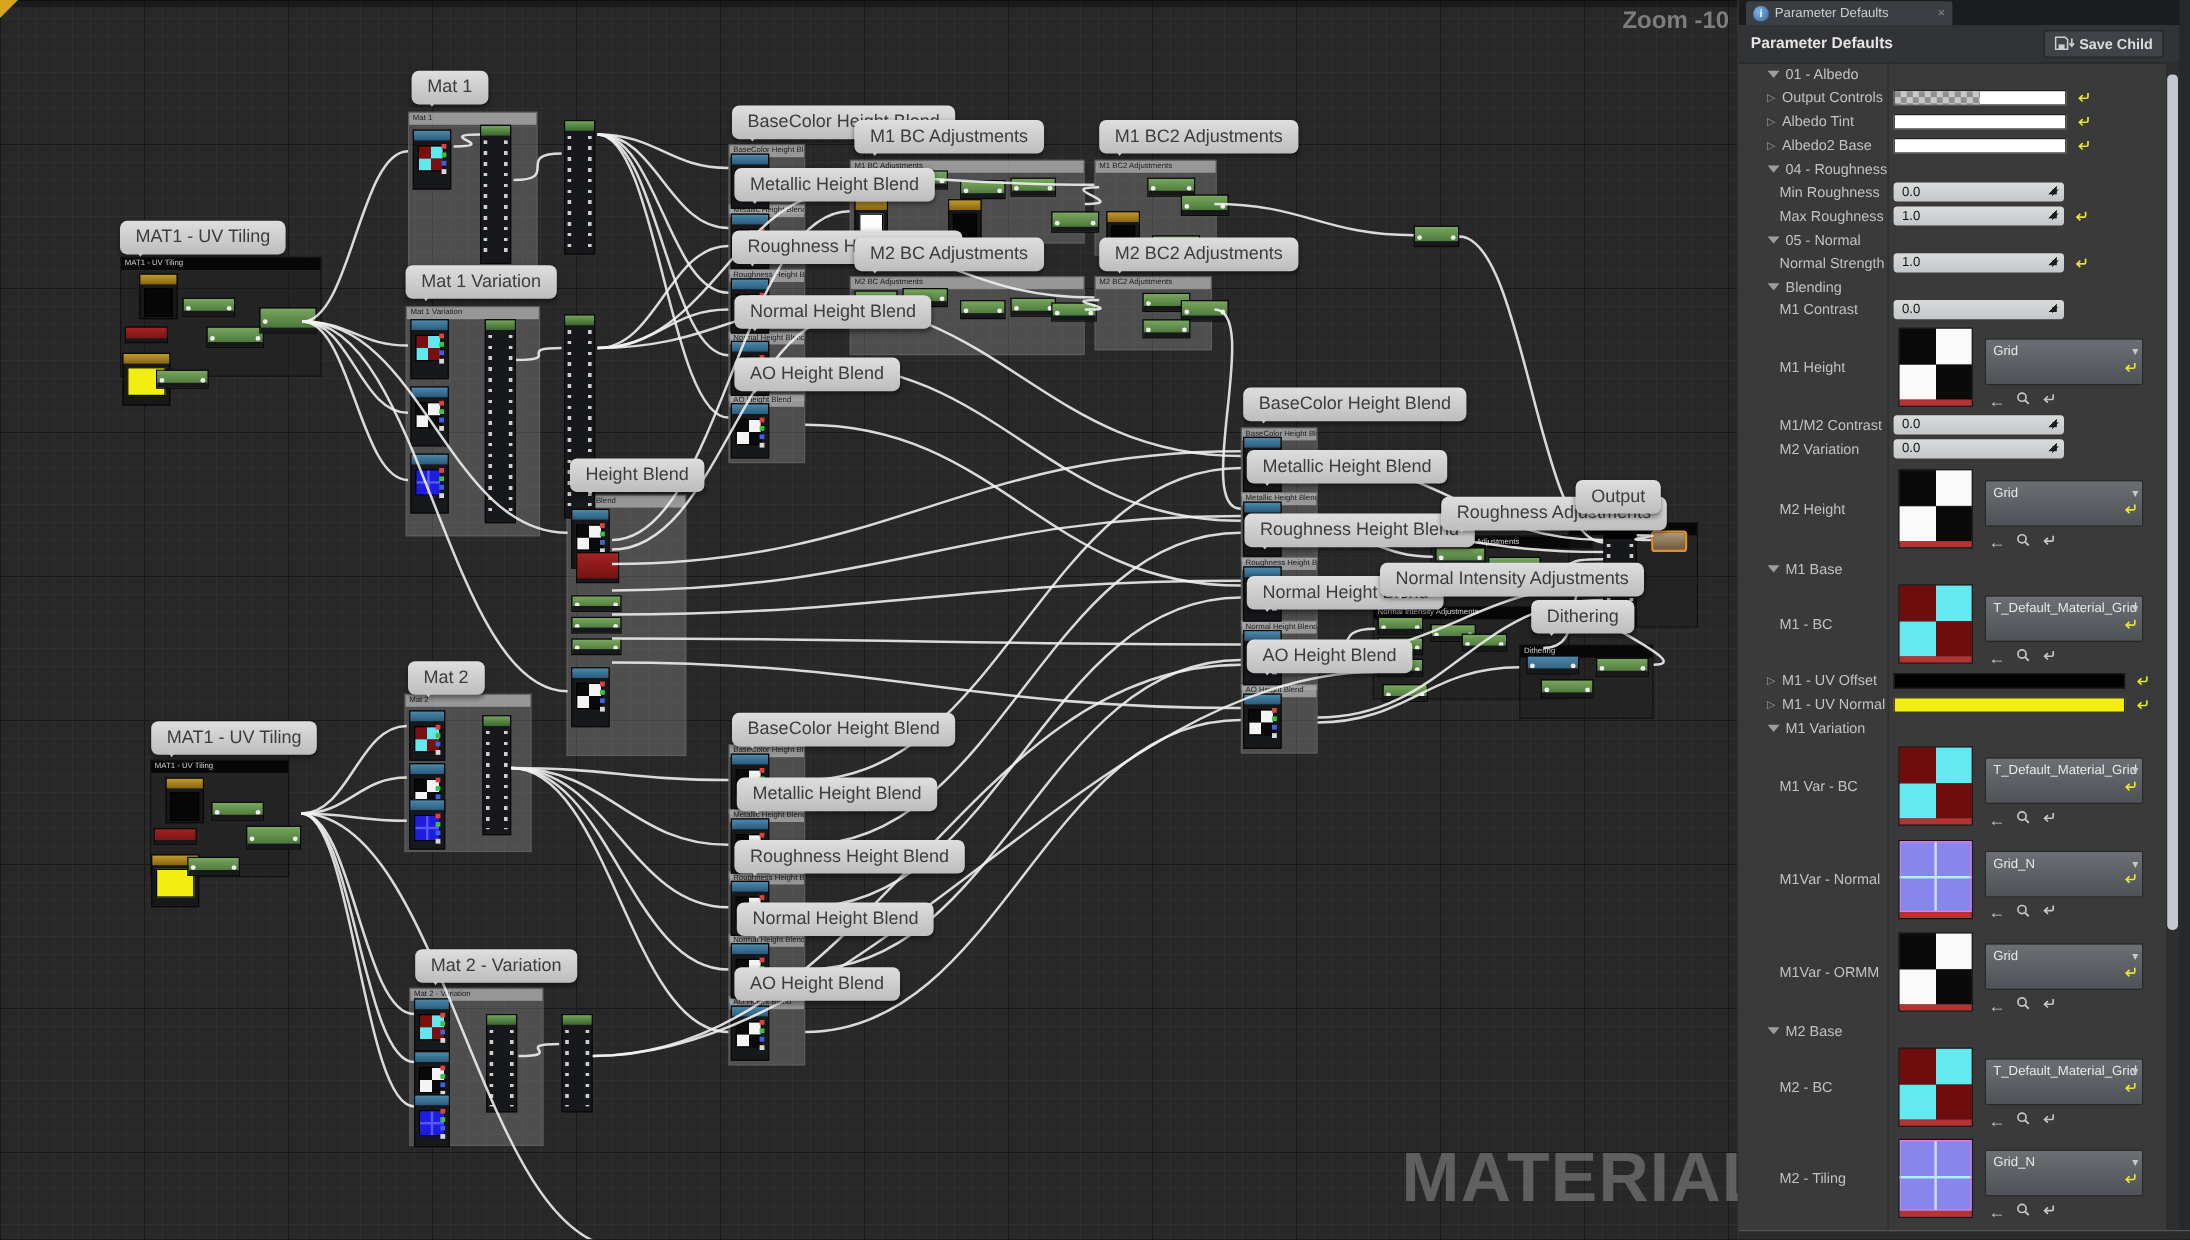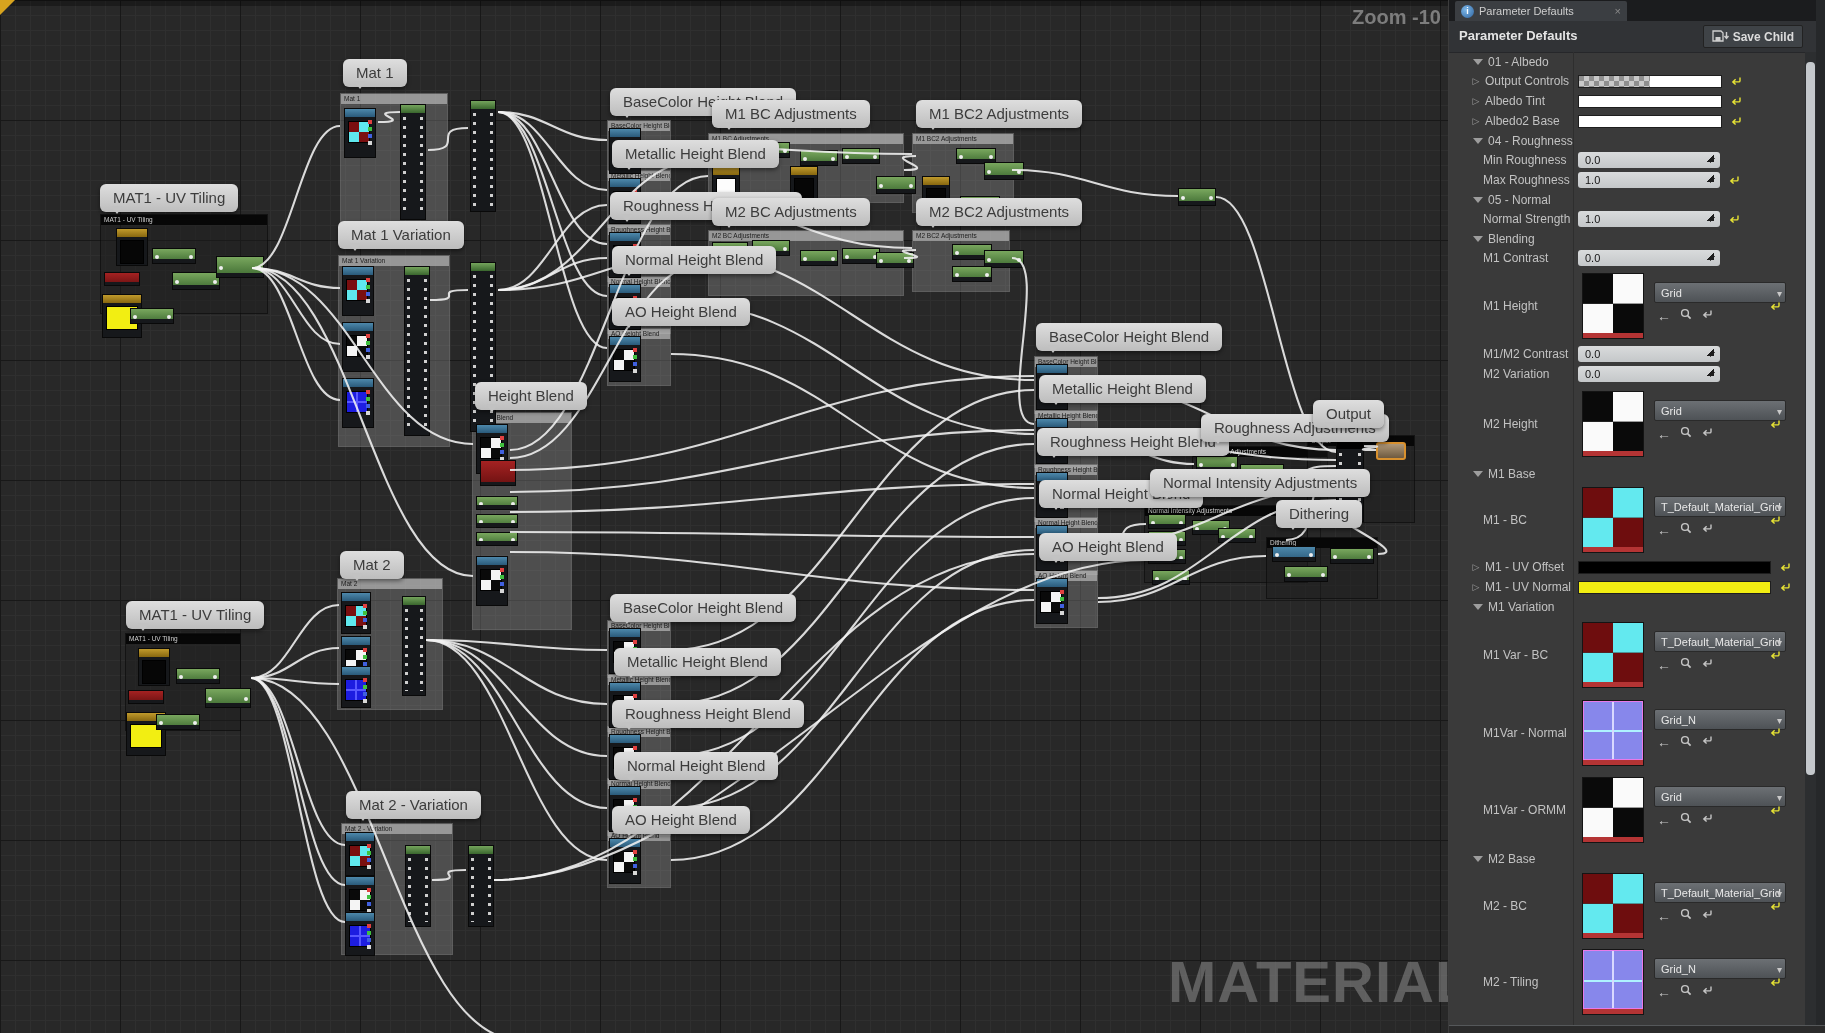--- a/index.html
+++ b/index.html
@@ -114,21 +114,21 @@
   .pt{position:absolute;left:9px;width:62px;height:66px;border:1px solid #141414;box-sizing:border-box;}
   .pt .img{position:absolute;left:0;top:0;right:0;bottom:5px;}
   .pt .stripe{position:absolute;left:0;right:0;bottom:0;height:5px;background:#b43434;}
   .pt-bw .img{background:linear-gradient(to right,#0a0a0a 50%,#fafafa 50%) top/100% 50% no-repeat,
               linear-gradient(to right,#fafafa 50%,#0a0a0a 50%) bottom/100% 50% no-repeat;}
   .pt-rc .img{background:linear-gradient(to right,#6e0d0e 50%,#63e9ef 50%) top/100% 50% no-repeat,
               linear-gradient(to right,#63e9ef 50%,#6e0d0e 50%) bottom/100% 50% no-repeat;}
   .pt-purple .img{background:linear-gradient(#d8d8ff,#d8d8ff) 50% 0/2px 100% no-repeat,
               linear-gradient(#aef2ff,#aef2ff) 0 52%/100% 2px no-repeat,#8787eb;box-shadow:inset 0 0 0 1px #e87ae8;}
   .texright{position:absolute;left:81px;top:0;height:100%;}
-  .ddl{position:relative;width:132px;height:21px;background:linear-gradient(#6c7074,#4e5256);border:1px solid #2a2a2a;
+  .ddl{position:relative;width:132px;height:39px;background:linear-gradient(#6c7074,#4e5256);border:1px solid #2a2a2a;
     border-radius:2px;color:#e8e8e8;font-size:11px;line-height:21px;padding:0 16px 0 6px;box-sizing:border-box;
     white-space:nowrap;overflow:hidden;}
   .ddl .arr{position:absolute;right:3px;top:0;color:#c9c9c9;font-size:10px;}
   .ticons{display:flex;gap:9px;align-items:center;margin-top:5px;padding-left:3px;color:#c6c6c6;}
   .larr{font-size:14px;font-weight:bold;line-height:12px;}
   .texreset{position:absolute;right:28px;}
   .scroll{position:absolute;right:10px;top:62px;width:9px;height:713px;background:#c4c8cc;border-radius:4px;}
   .scrolltrack{position:absolute;right:9px;top:52px;width:11px;bottom:0;background:#2c2e30;}
   .edgeband{position:absolute;right:0;top:0;width:9px;height:100%;background:#26282a;}
   .pfoot{position:absolute;left:0;bottom:0;width:100%;height:7px;background:#2b2b2b;border-top:1px solid #55585a;}

